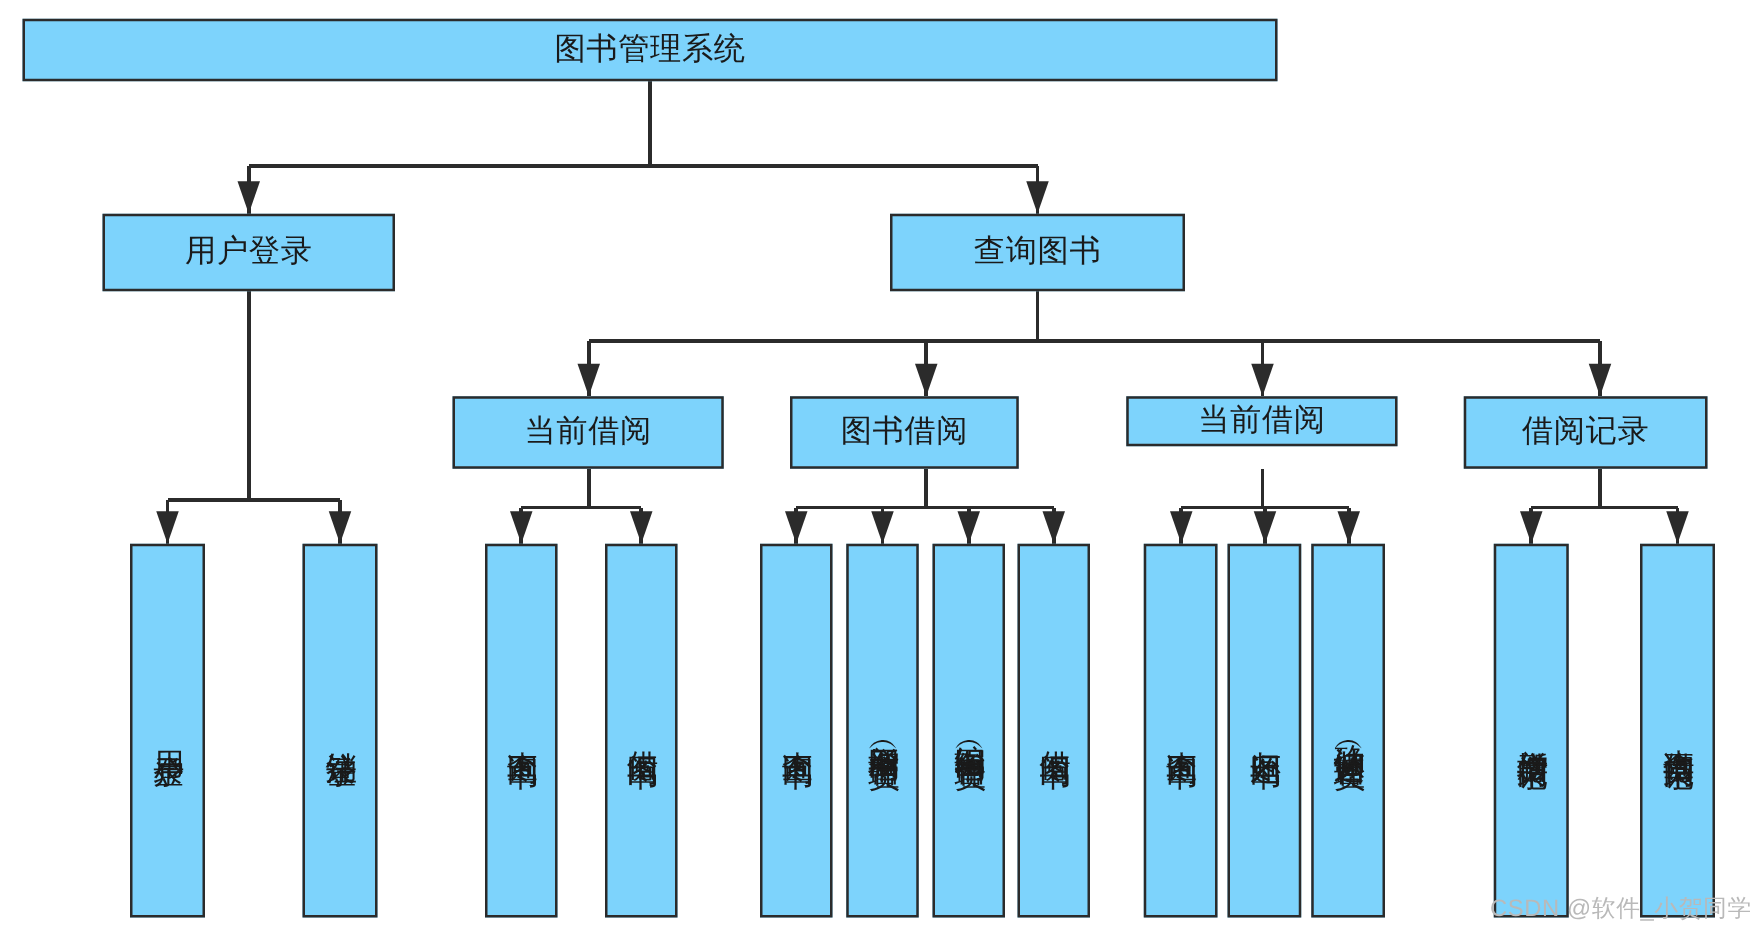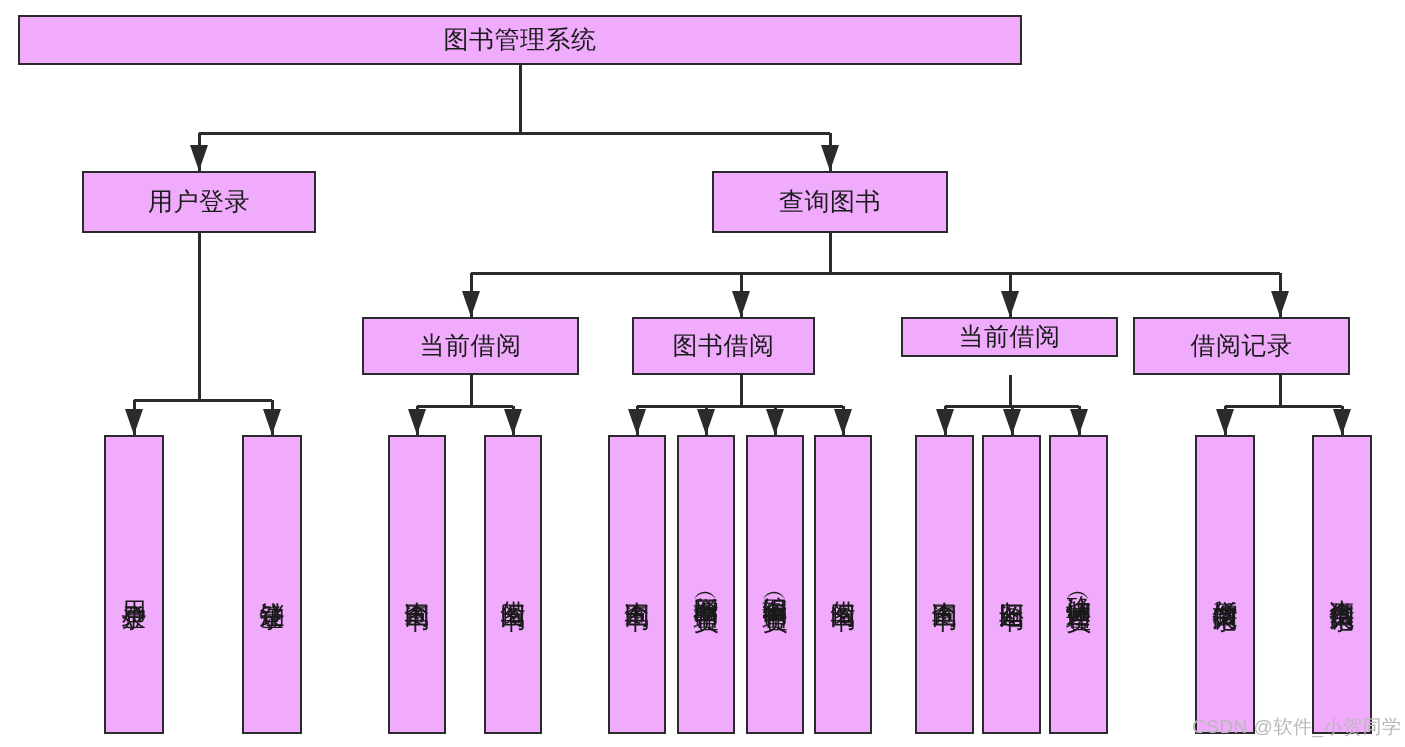--- a/index.html
+++ b/index.html
@@ -22,21 +22,21 @@
     left: 0;
     top: 0;
     width: 1405px;
     height: 747px;
     pointer-events: none;
   }
   .node {
     position: absolute;
     box-sizing: border-box;
     border: 2.5px solid #2b2b2b;
-    background: #f0abfc;
+    background: #7dd3fc;
     display: flex;
     align-items: center;
     justify-content: center;
     overflow: hidden;
   }
   .node .label {
     color: #1a1a1a;
     line-height: 1.18;
     text-align: center;
     white-space: nowrap;
@@ -138,21 +138,21 @@
       </div>
       <div class="node horiz" style="left: 362px; top: 317px; width: 217px; height: 58px;">
         <span class="label">当前借阅</span>
       </div>
       <div class="node horiz" style="left: 632px; top: 317px; width: 183px; height: 58px;">
         <span class="label">图书借阅</span>
       </div>
       <div class="node horiz" style="left: 901px; top: 317px; width: 217px; height: 40px;">
         <span class="label">当前借阅</span>
       </div>
-      <div class="node horiz" style="left: 1133px; top: 317px; width: 217px; height: 58px;">
+      <div class="node horiz" style="left: 1171px; top: 317px; width: 195px; height: 58px;">
         <span class="label">借阅记录</span>
       </div>
       <div class="node vert" style="left: 104px; top: 435px; width: 60px; height: 299px;">
         <span class="label">用户登录</span>
       </div>
       <div class="node vert" style="left: 242px; top: 435px; width: 60px; height: 299px;">
         <span class="label">注销登录</span>
       </div>
       <div class="node vert" style="left: 388px; top: 435px; width: 58px; height: 299px;">
         <span class="label">查询图书</span>

